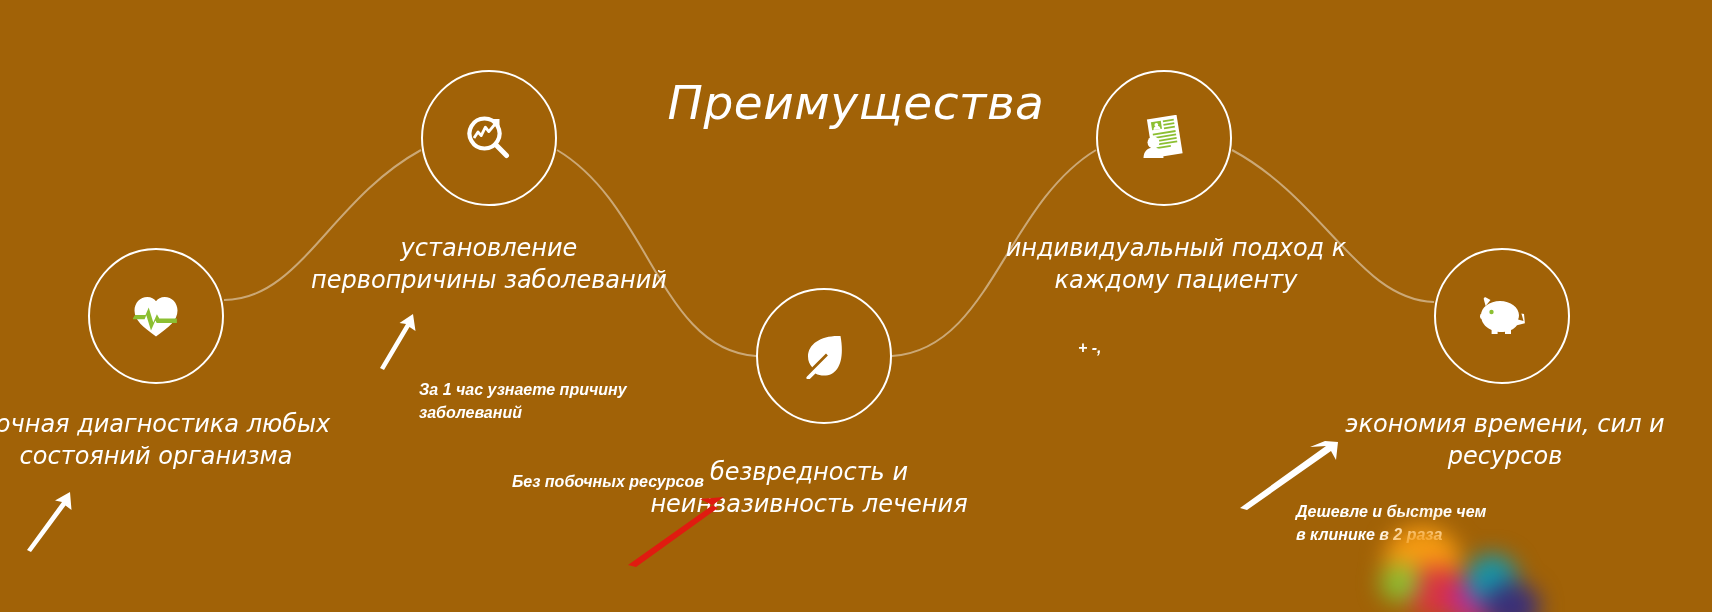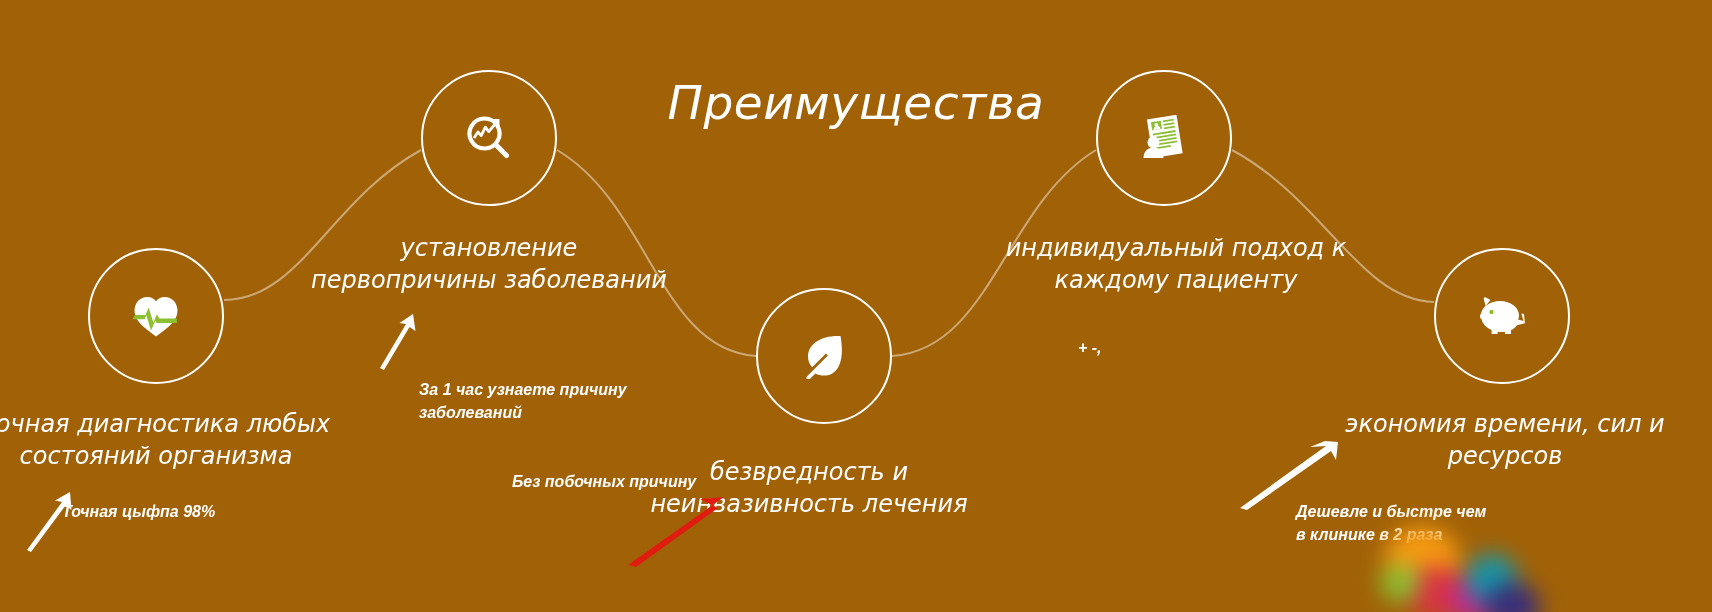--- a/index.html
+++ b/index.html
@@ -201,32 +201,31 @@
         </svg>
       </span>
     </div>
     <div class="node-label">экономия времени, сил и
 ресурсов</div>
   </div>
 
   <svg class="anno-arrow" id="anno-1-arrow" width="60" height="62" viewBox="0 0 60 62" xmlns="http://www.w3.org/2000/svg">
     <path fill="#ffffff" d="M3 60 L 38 12 L 31 10.5 L 46 2 L 47.5 20 L 41.5 15.5 L 7 62 Z"></path>
   </svg>
-  <div class="annotation" id="anno-1">Точная цыфпа 98%</div>
 
   <svg class="anno-arrow" id="anno-2-arrow" width="48" height="58" viewBox="0 0 48 58" xmlns="http://www.w3.org/2000/svg">
     <path fill="#ffffff" d="M2 56 L 28 12 L 21.5 11 L 35 2 L 37.5 19 L 31.5 15 L 6 58 Z"></path>
   </svg>
   <div class="annotation" id="anno-2">За 1 час узнаете причину
 заболеваний</div>
 
   <svg class="anno-arrow" id="anno-3-arrow" width="120" height="72" viewBox="0 0 120 72" xmlns="http://www.w3.org/2000/svg">
     <path fill="#e01b10" d="M2 70 L 98 2 L 74 4 L 92 13 L 10 72 Z"></path>
   </svg>
-  <div class="annotation" id="anno-3">Без побочных причину</div>
+  <div class="annotation" id="anno-3">Без побочных ресурсов</div>
 
   <div class="annotation" id="anno-4">+ -,</div>
 
   <svg class="anno-arrow" id="anno-5-arrow" width="110" height="70" viewBox="0 0 110 70" xmlns="http://www.w3.org/2000/svg">
     <path fill="#ffffff" d="M2 68 L 88 6 L 72 7 L 87 1 L 100 2 L 98 20 L 93 11 L 9 70 Z"></path>
   </svg>
   <div class="annotation" id="anno-5">Дешевле и быстре чем
 в клинике в 2 раза</div>
 
   <div id="blobs">

